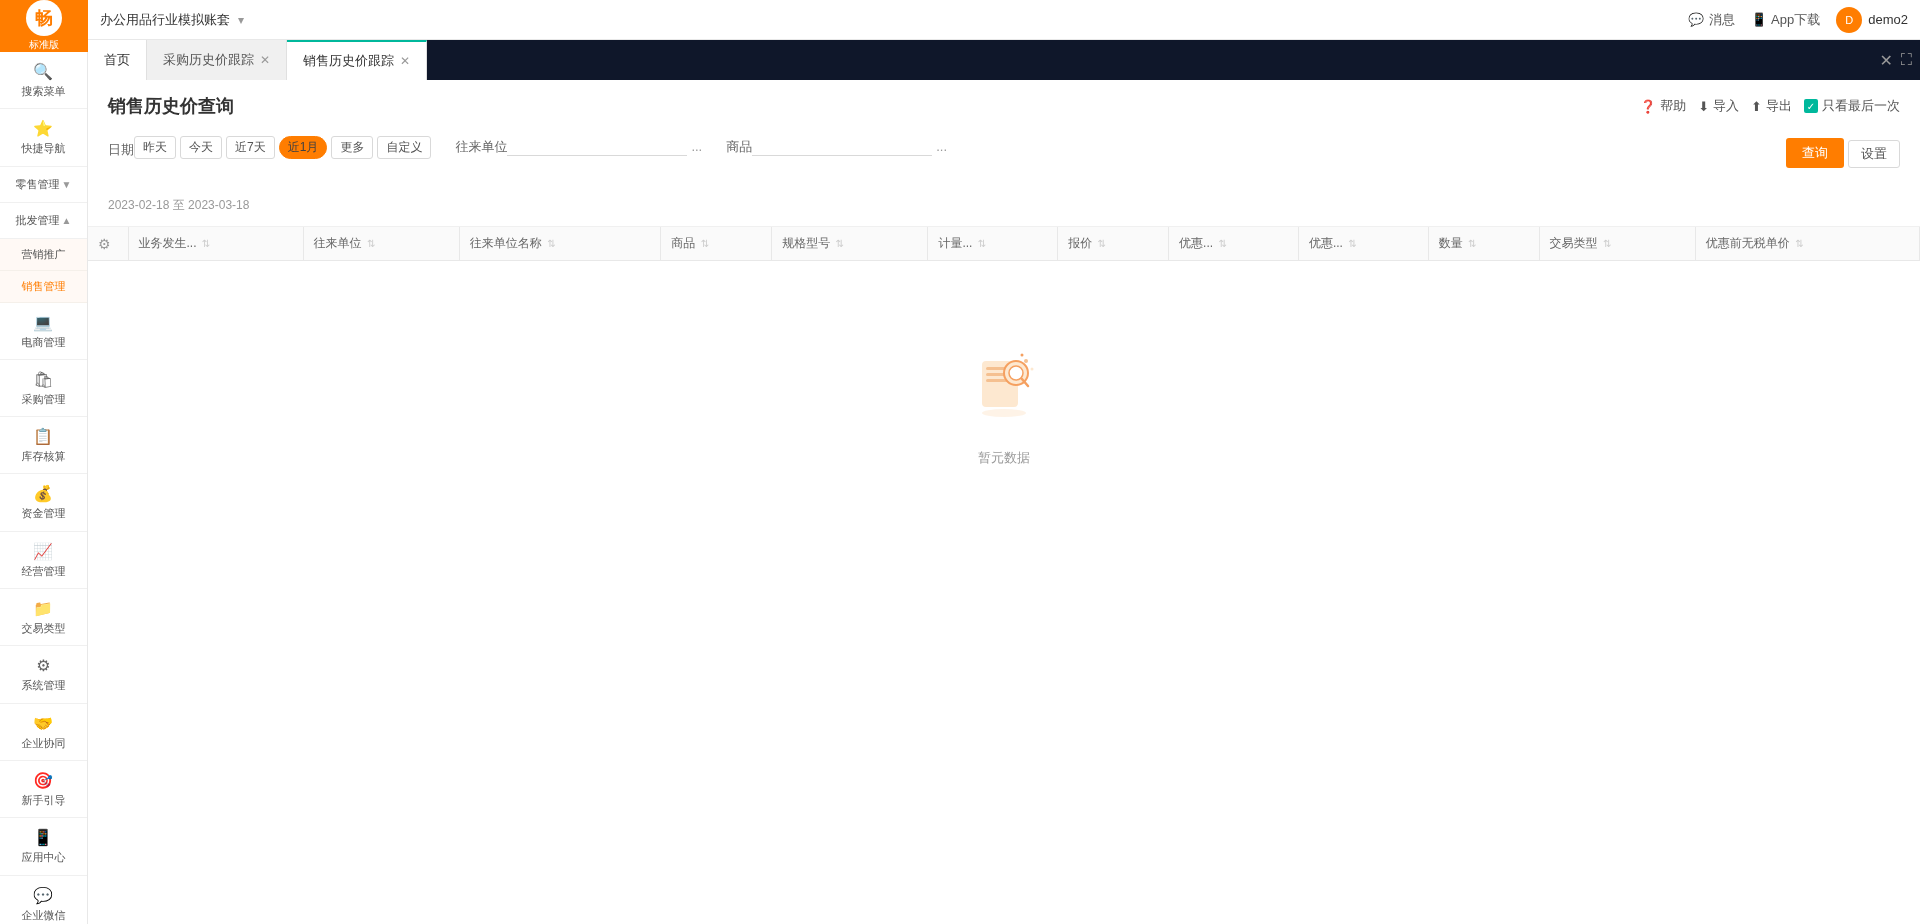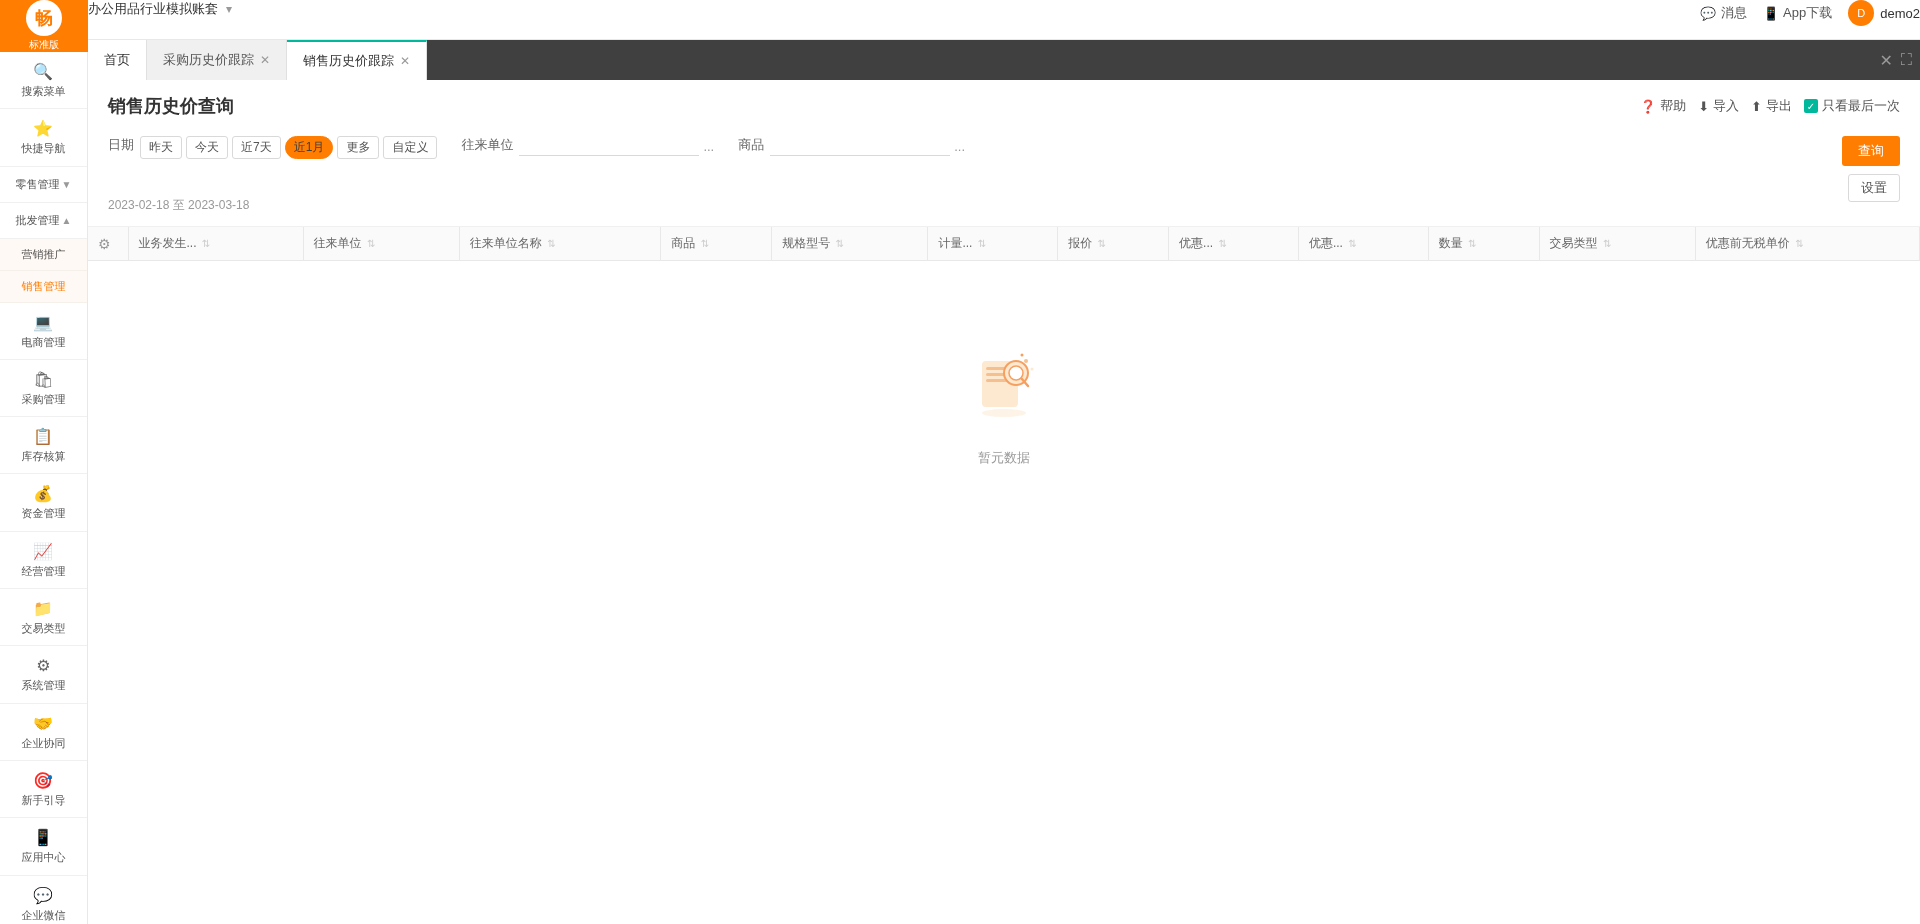--- a/index.html
+++ b/index.html
@@ -18,42 +18,42 @@
     .sidebar-group-header .label { font-size: 11px; color: #555; }
     .sidebar-group-header .arrow { font-size: 10px; color: #999; }
     .sidebar-sub-item { padding: 8px 0; display: flex; flex-direction: column; align-items: center; cursor: pointer; background: #fff9f5; border-bottom: 1px solid #f5f0ea; }
     .sidebar-sub-item .sub-label { font-size: 11px; color: #555; }
     .sidebar-sub-item.active .sub-label { color: #ff7d00; }
 
     
     .main { flex: 1; display: flex; flex-direction: column; height: 924px; overflow: hidden; }
 
     
-    .topbar { height: 40px; background: #fff; display: flex; align-items: flex-start; padding: 0 0; border-bottom: 1px solid #e8e8e8; justify-content: space-between; flex-shrink: 0; }
+    .topbar { height: 40px; background: #fff; display: flex; align-items: center; padding: 0 12px; border-bottom: 1px solid #e8e8e8; justify-content: space-between; flex-shrink: 0; }
     .topbar-left { display: flex; align-items: center; gap: 8px; }
     .topbar-title { font-size: 13px; color: #333; }
     .topbar-arrow { color: #999; font-size: 12px; cursor: pointer; }
     .topbar-right { display: flex; align-items: center; gap: 16px; }
     .topbar-btn { display: flex; align-items: center; gap: 4px; color: #555; font-size: 13px; cursor: pointer; }
     .topbar-user { display: flex; align-items: center; gap: 6px; cursor: pointer; }
     .topbar-avatar { width: 26px; height: 26px; border-radius: 50%; background: #ff7d00; display: flex; align-items: center; justify-content: center; color: #fff; font-size: 11px; }
 
     
-    .tabsbar { height: 40px; background: #404040; display: flex; align-items: center; padding: 0 0; flex-shrink: 0; position: relative; }
+    .tabsbar { height: 40px; background: #0f172a; display: flex; align-items: center; padding: 0 0; flex-shrink: 0; position: relative; }
     .tab { height: 40px; display: flex; align-items: center; padding: 0 16px; gap: 6px; cursor: pointer; font-size: 13px; color: #555; border-right: 1px solid #e0e0e0; background: #f0f0f0; }
     .tab.active { background: #fff; color: #333; border-top: 2px solid #00b89c; }
     .tab-close { color: #999; font-size: 12px; cursor: pointer; display: flex; align-items: center; }
     .tab-home { background: #fff; color: #333; font-size: 13px; }
     .tabsbar-actions { margin-left: auto; display: flex; align-items: center; padding-right: 8px; gap: 8px; }
     .tabsbar-action-btn { color: #999; font-size: 16px; cursor: pointer; }
 
     
     .content { flex: 1; background: #fff; overflow: auto; display: flex; flex-direction: column; }
     .page-title { font-size: 18px; font-weight: bold; color: #333; }
-    .filter-group { display: flex; align-items: flex-start; gap: 6px; }
+    .filter-group { display: flex; align-items: flex-end; }
     .filter-label { color: #666; font-size: 13px; white-space: nowrap; }
     .date-buttons { display: flex; gap: 4px; align-items: center; }
     .date-btn { padding: 2px 8px; border: 1px solid #d9d9d9; border-radius: 3px; cursor: pointer; font-size: 12px; color: #555; background: #fff; }
     .date-btn.active { background: #ff7d00; color: #404040; border-color: #ff7d00; border-radius: 12px; }
     .date-range-text { font-size: 12px; color: #999; margin-top: 34px; }
     .filter-input-wrap { display: flex; align-items: center; gap: 4px; }
     .filter-input { border: none; border-bottom: 1px solid #d9d9d9; padding: 2px 6px; font-size: 13px; color: #333; width: 180px; outline: none; }
     .filter-input-dots { color: #999; font-size: 13px; cursor: pointer; }
     .btn-query { background: #ff7d00; color: #fff; border: none; padding: 6px 16px; border-radius: 3px; cursor: pointer; font-size: 13px; }
     .btn-settings { background: #fff; color: #555; border: 1px solid #d9d9d9; padding: 4px 12px; border-radius: 3px; cursor: pointer; font-size: 13px; margin-top: 4px; }
@@ -75,21 +75,21 @@
     .empty-state { display: flex; flex-direction: column; align-items: center; justify-content: center; padding: 80px 0; flex: 1; gap: 16px; }
     .empty-icon { width: 80px; height: 80px; position: relative; }
     .empty-text { color: #999; font-size: 13px; margin-top: 12px; }
 
     
     .empty-illustration { width: 80px; height: 80px; }
 
     .content-page { display: flex; flex-direction: column; flex: 1; }
     .filter-row { display: flex; align-items: flex-start; gap: 24px; padding: 8px 20px 12px; border-bottom: 1px solid #f0f0f0; }
     .filter-col { display: flex; flex-direction: column; gap: 4px; }
-    .filter-row-actions { margin-left: auto; display: flex; flex-direction: column; align-items: flex-end; gap: 4px; }
+    .filter-row-actions { margin-left: auto; display: flex; flex-direction: row; align-items: flex-end; gap: 4px; }
   </style>
 </head>
 <body>
 
 <div class="sidebar">
   <div class="sidebar-logo">
     <div class="sidebar-logo-icon">
       <span>畅</span>
     </div>
     <div class="sidebar-logo-text">标准版</div>

